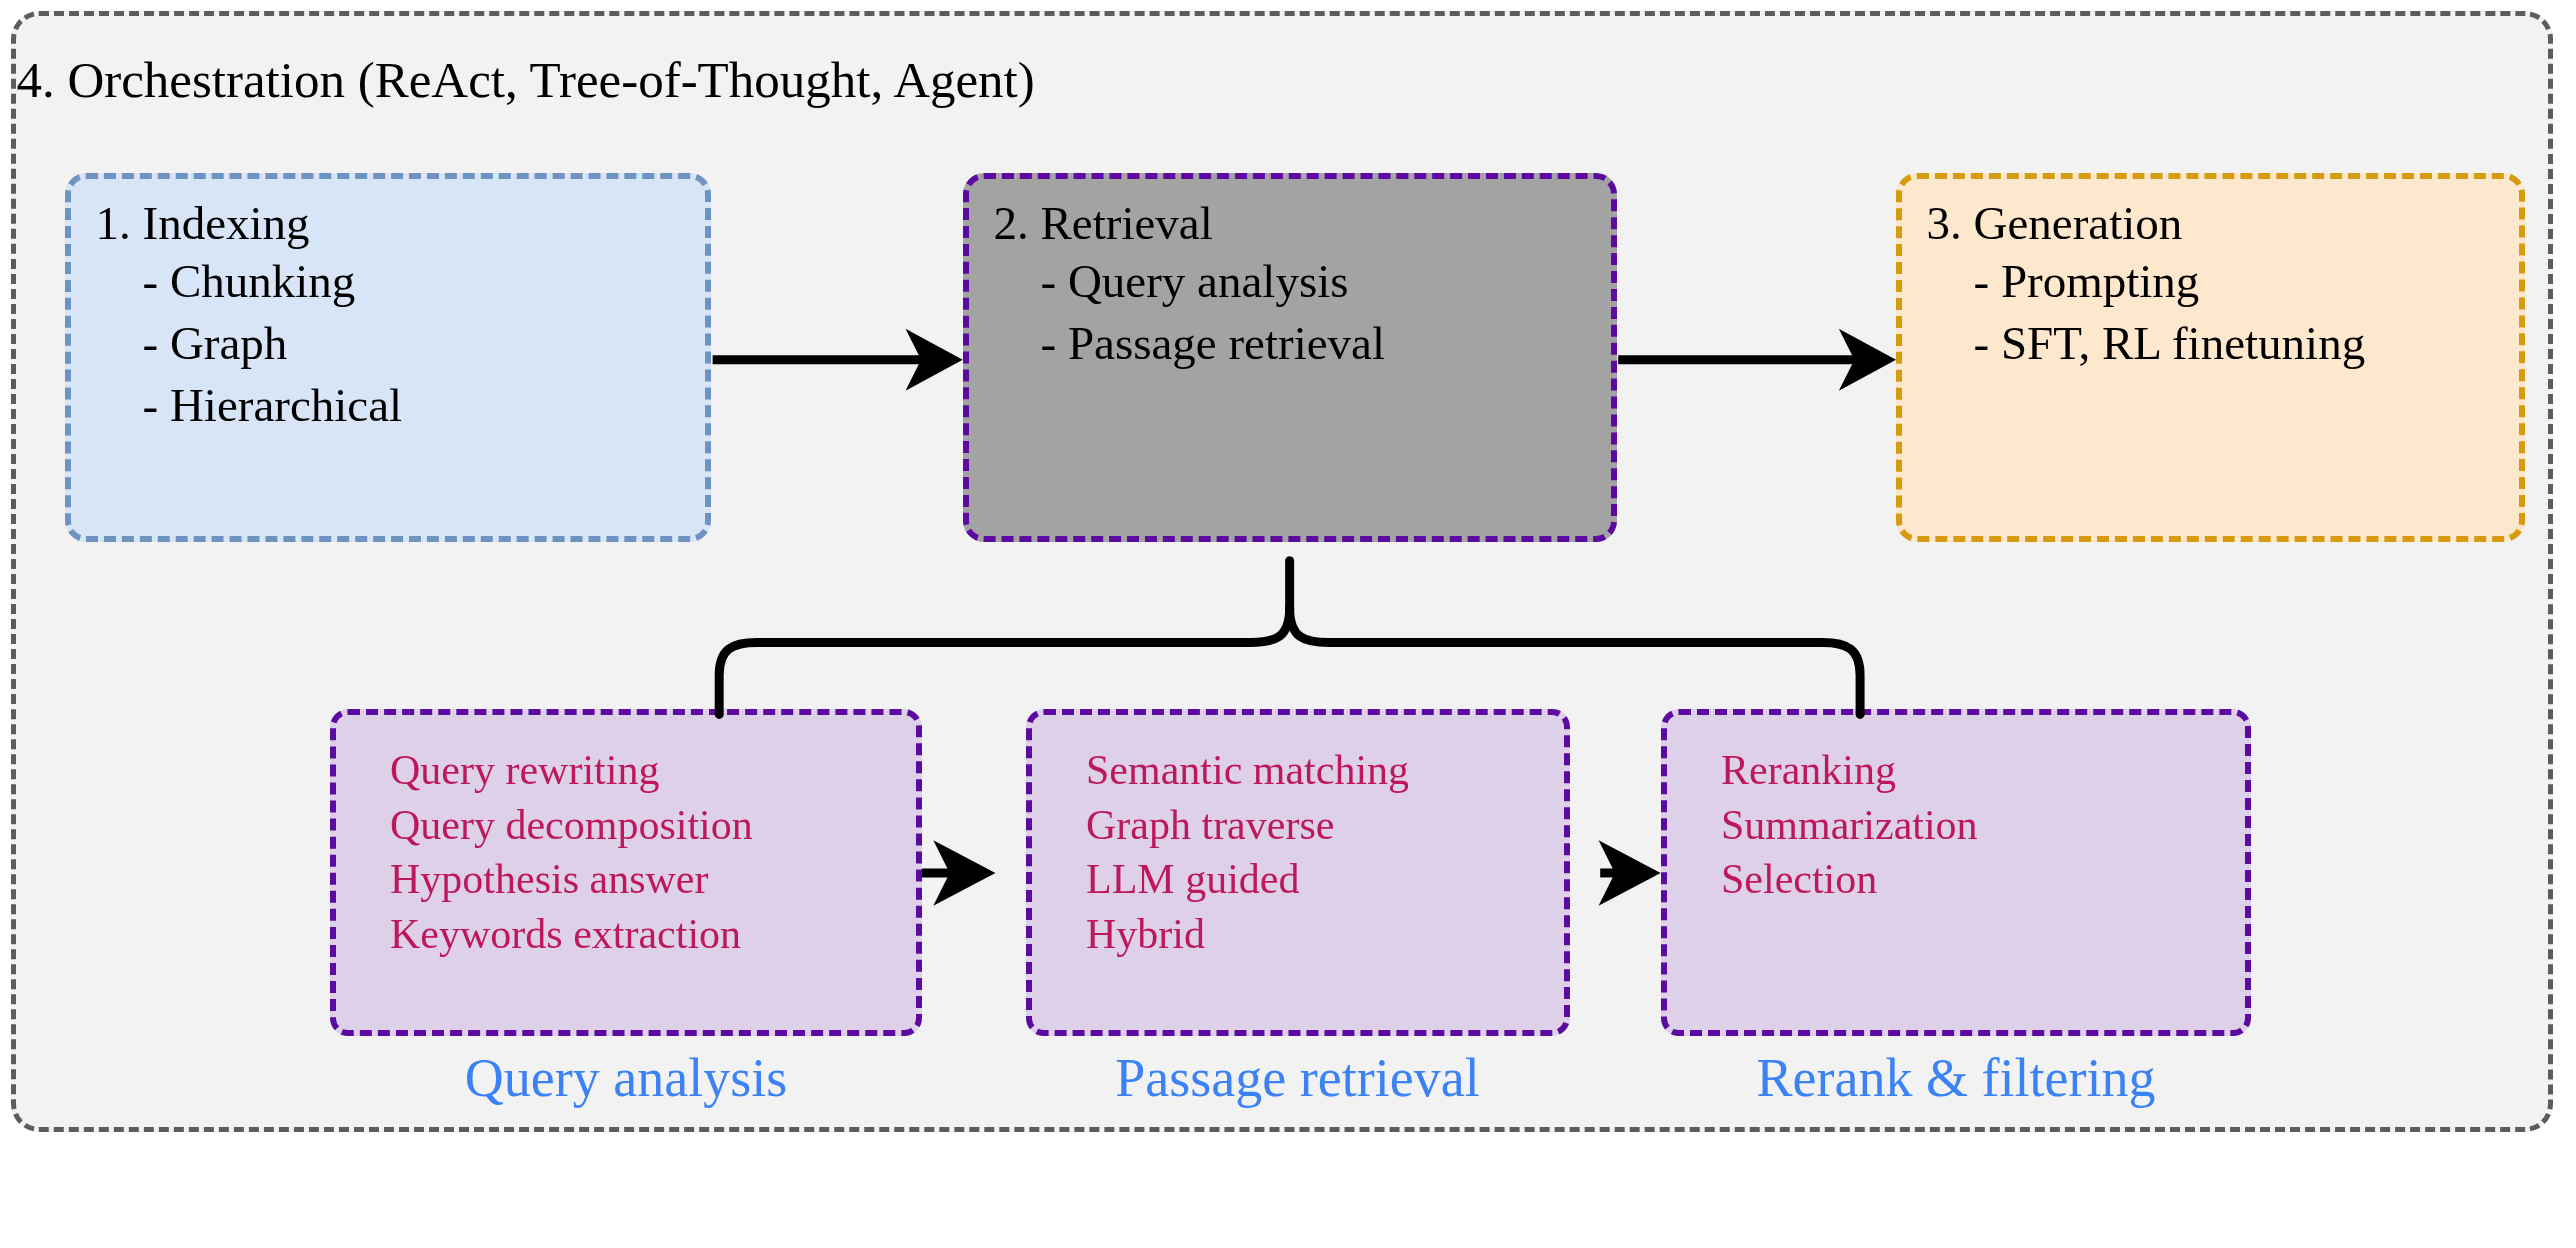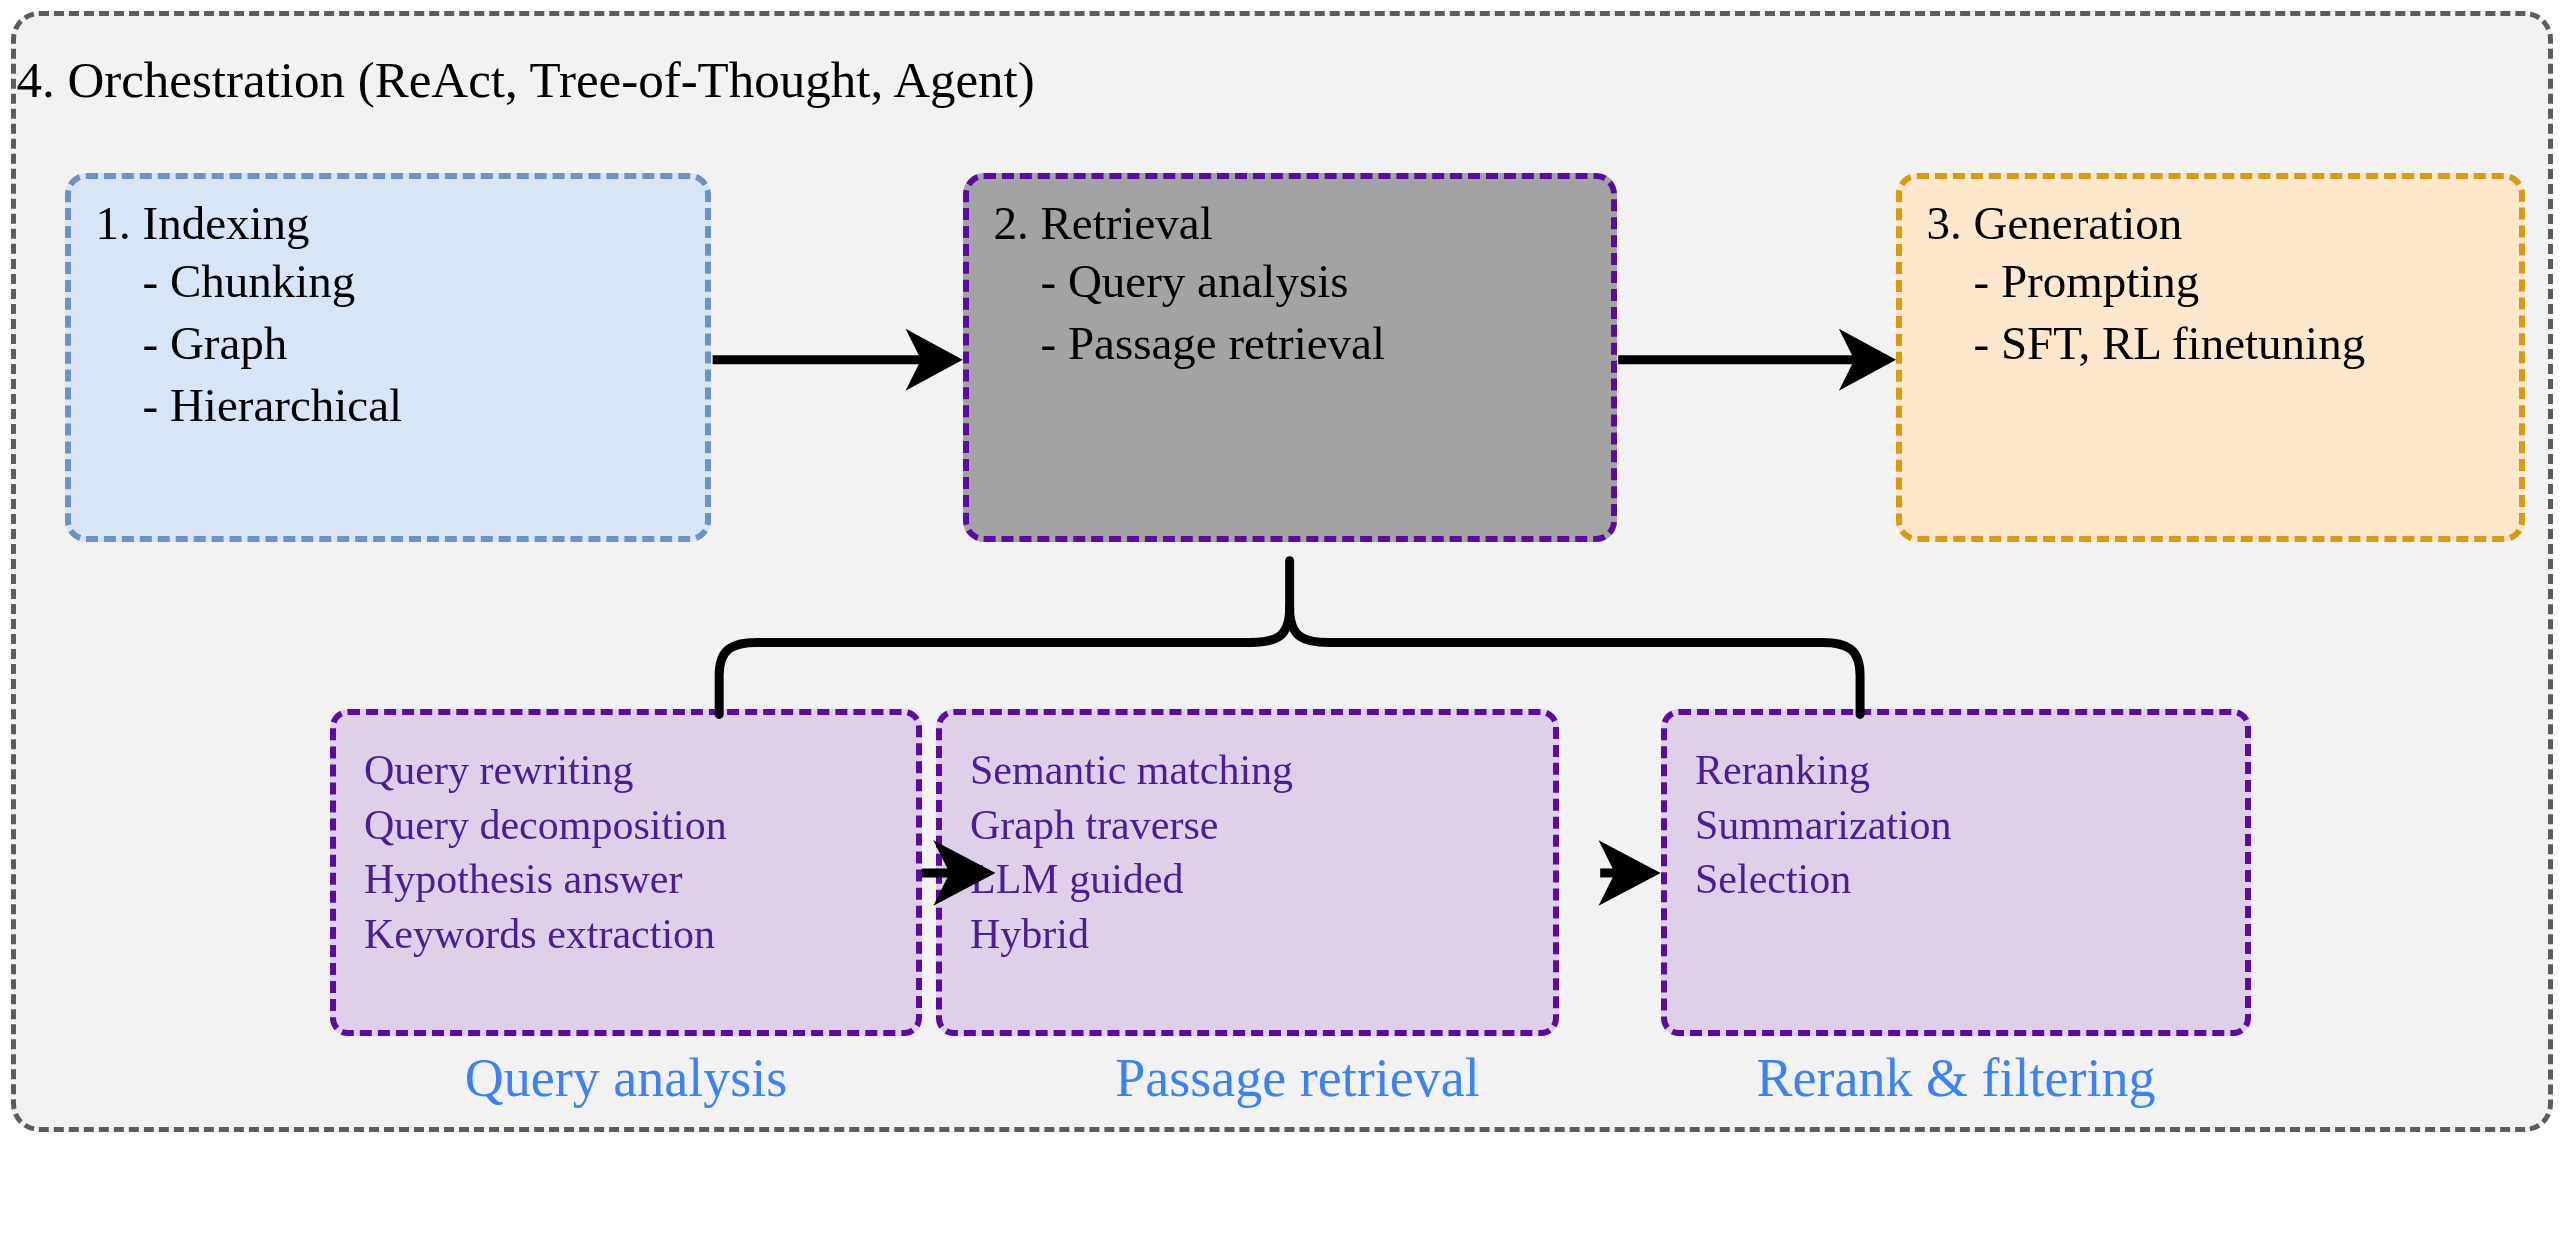--- a/index.html
+++ b/index.html
@@ -117,25 +117,26 @@
     height: 327px;
   }
   .sub-list {
     margin: 0;
     padding: 0;
     list-style: none;
   }
   .sub-list li {
     font-size: 42px;
     line-height: 1.30;
-    color: #4c1d95;
-    white-space: nowrap;
+    color: #be185d;
+    white-space: nowrap;
+    margin-left: 26px;
   }
   #sub-query   { left: 330px;  width: 592px; }
-  #sub-passage { left: 936px; width: 623px; }
+  #sub-passage { left: 1026px; width: 544px; }
   #sub-rerank  { left: 1661px; width: 590px; }
 
   .sub-caption {
     position: absolute;
     top: 1049px;
     text-align: center;
     font-size: 54px;
     line-height: 1.1;
     color: #3b82f6;
     white-space: nowrap;

